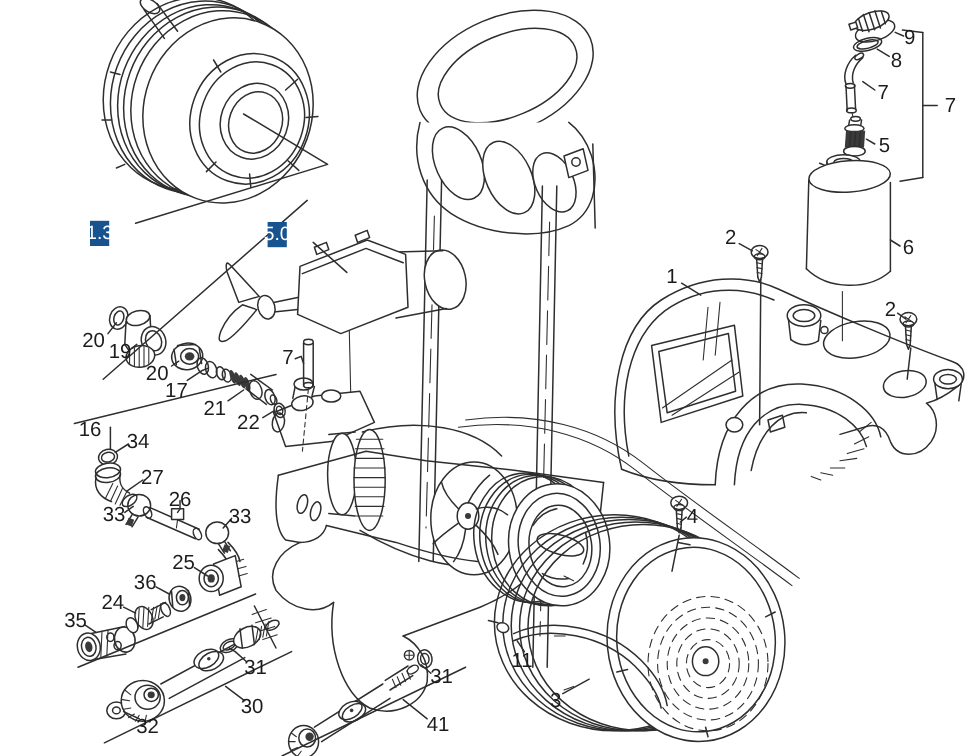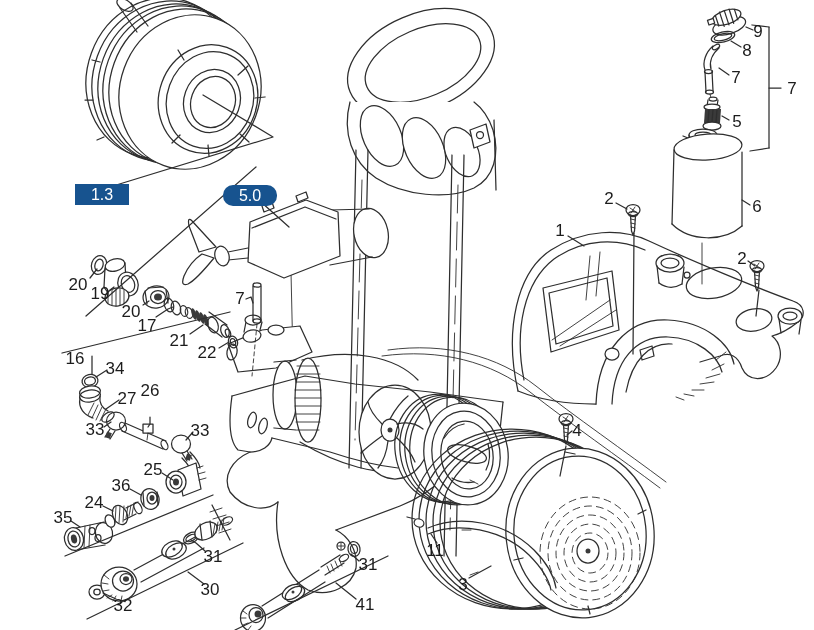--- a/index.html
+++ b/index.html
@@ -11,21 +11,21 @@
   .stage svg *{stroke:#2e2e2e;stroke-width:1.25;fill:none;stroke-linecap:round;stroke-linejoin:round;}
   .stage svg .f{fill:#ffffff;}
   .stage svg .dk{fill:#3a3a3a;stroke:none;}
   .stage svg .thin{stroke-width:0.9;}
   .callout-layer{position:absolute;left:0;top:0;width:100%;height:100%;}
   .callout{
     position:absolute;transform:translate(-50%,-50%);
     font-size:17px;line-height:1;color:#1c1c1c;white-space:nowrap;
   }
   .secbox{
-    position:absolute;width:54px;height:21px;
+    position:absolute;width:16px;height:21px;
     background:#17538f;color:#ffffff;
     display:flex;align-items:center;justify-content:center;
     font-size:16px;font-weight:500;cursor:pointer;
   }
 </style>
 </head>
 <body>
 
 <div class="stage">
 
@@ -523,21 +523,21 @@
     <line x1="469" y1="578" x2="491" y2="566"></line>
     <line x1="572" y1="431" x2="567" y2="435"></line>
     <line x1="566" y1="446" x2="560" y2="476"></line>
     <line x1="65" y1="556" x2="213" y2="495"></line>
     <line x1="87" y1="619" x2="243" y2="543"></line>
     <line x1="235" y1="630" x2="388" y2="556"></line>
   </g>
 </svg>
 
 <div class="secbox" style="left:75px;top:184px;">1.3</div>
-<div class="secbox" style="left:223px;top:185px;border-radius:10px;">5.0</div>
+<div class="secbox" style="left:223px;top:185px;">5.0</div>
 
 <div class="callout-layer">
   <span class="callout" style="left:758px;top:31px;">9</span>
   <span class="callout" style="left:747px;top:50px;">8</span>
   <span class="callout" style="left:736px;top:77px;">7</span>
   <span class="callout" style="left:792px;top:88px;">7</span>
   <span class="callout" style="left:737px;top:121px;">5</span>
   <span class="callout" style="left:757px;top:206px;">6</span>
   <span class="callout" style="left:609px;top:198px;">2</span>
   <span class="callout" style="left:560px;top:230px;">1</span>
@@ -545,21 +545,21 @@
   <span class="callout" style="left:78px;top:284px;">20</span>
   <span class="callout" style="left:100px;top:293px;">19</span>
   <span class="callout" style="left:75px;top:324px;margin-top:34px;">16</span>
   <span class="callout" style="left:131px;top:311px;">20</span>
   <span class="callout" style="left:147px;top:325px;">17</span>
   <span class="callout" style="left:179px;top:340px;">21</span>
   <span class="callout" style="left:207px;top:352px;">22</span>
   <span class="callout" style="left:240px;top:298px;">7</span>
   <span class="callout" style="left:115px;top:368px;">34</span>
   <span class="callout" style="left:127px;top:398px;">27</span>
-  <span class="callout" style="left:150px;top:390px;text-align:center;">26</span>
+  <span class="callout" style="left:150px;top:416px;text-align:center;">26</span>
   <span class="callout" style="left:95px;top:429px;">33</span>
   <span class="callout" style="left:200px;top:430px;">33</span>
   <span class="callout" style="left:153px;top:469px;">25</span>
   <span class="callout" style="left:121px;top:485px;">36</span>
   <span class="callout" style="left:94px;top:502px;">24</span>
   <span class="callout" style="left:63px;top:517px;text-align:right;">35</span>
   <span class="callout" style="left:213px;top:556px;">31</span>
   <span class="callout" style="left:210px;top:589px;">30</span>
   <span class="callout" style="left:123px;top:605px;">32</span>
   <span class="callout" style="left:368px;top:564px;">31</span>

